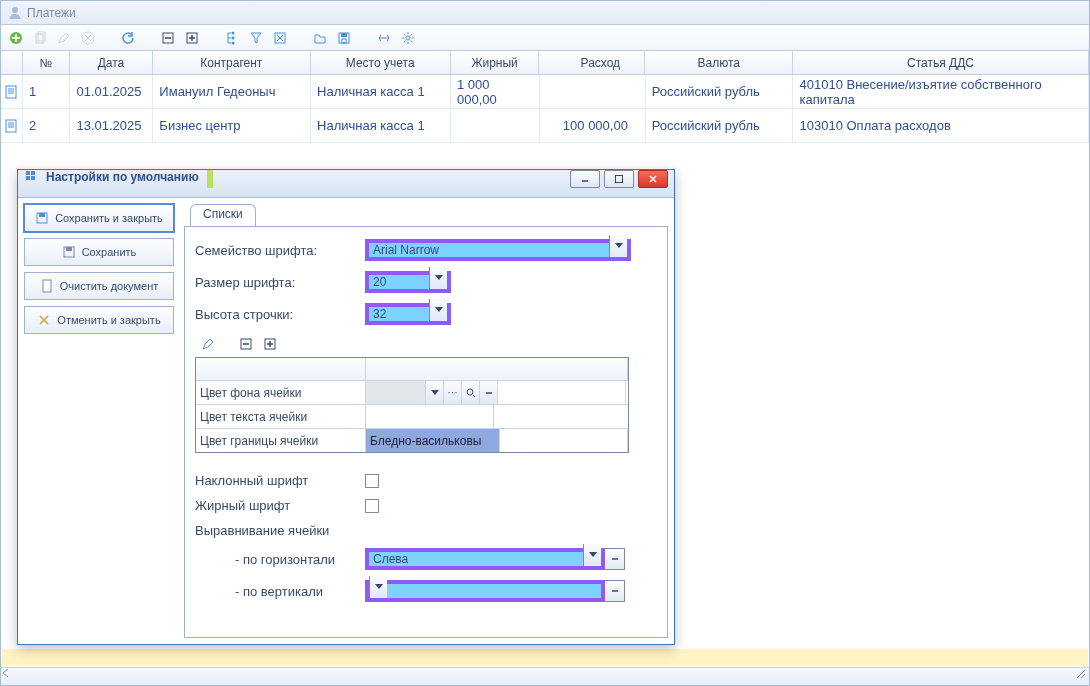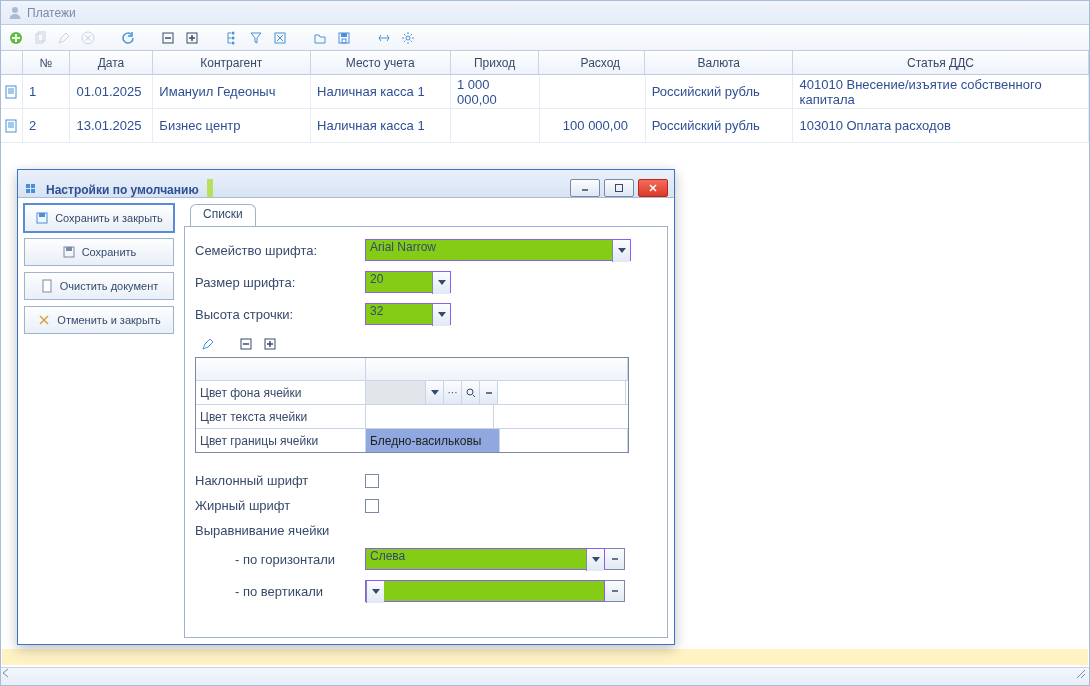--- a/index.html
+++ b/index.html
@@ -17,41 +17,41 @@
 
 .grid-head { display: flex; background: linear-gradient(#fdfefe,#eef3fa); border-bottom: 1px solid #c0cde0; height: 24px; }
 .grid-head .cell { border-right: 1px solid #c8d5e8; display: flex; align-items: center; justify-content: center; font-size: 12px; color: #374a6a; }
 .grid-row { display: flex; height: 34px; border-bottom: 1px solid #e6ecf5; }
 .grid-row .cell { border-right: 1px solid #e6ecf5; display: flex; align-items: center; padding: 0 6px; color: #2f4f93; font-size: 13px; }
 .w0{width:22px;justify-content:center;} .w1{width:48px;} .w2{width:84px;} .w3{width:160px;} .w4{width:142px;}
 .w5{width:90px;} .w6{width:90px;margin-left:17px;} .w7{width:150px;} .w8{width:300px;}
 .doc-icon { width: 14px; height: 14px; display:inline-flex;align-items:center;justify-content:center;margin-right:2px; }
 
 .dialog { position: absolute; left: 16px; top: 168px; width: 658px; height: 476px; border: 1px solid #3b74c6; background: #fff; box-shadow: 0 4px 12px rgba(0,0,0,.25); }
-.dlg-title { height: 28px; background: linear-gradient(#eaf1fb,#d7e3f4); border-bottom: 1px solid #a9bcd6; display: flex; align-items: flex-end; padding: 0 6px; color: #2f4f93; font-weight: bold; font-size: 12px; }
+.dlg-title { height: 28px; background: linear-gradient(#eaf1fb,#d7e3f4); border-bottom: 1px solid #a9bcd6; display: flex; align-items: flex-start; padding: 0 6px; color: #2f4f93; font-weight: bold; font-size: 12px; }
 .dlg-title .ic { width:16px; margin-right:6px; display:inline-flex;align-items:center;justify-content:center;}
 .dlg-title .grip { width:6px;height:18px;background:#b9e05a;margin-left:8px;border-radius:1px; }
 .dlg-title .winbtns { margin-left:auto; display:flex; gap:4px; }
 .winbtn { width:30px; height:18px; border:1px solid #7a8aa6; background: linear-gradient(#fbfcfe,#dfe7f3); display:flex;align-items:center;justify-content:center;border-radius:2px; }
 .winbtn--close { background: linear-gradient(#f76b5a,#d93a27); border-color:#b22a1b; color:#fff; }
 
 .dlg-body { display:flex; padding: 6px; gap: 10px; height: calc(100% - 28px); }
 .dlg-left { width: 150px; display:flex; flex-direction:column; gap:6px; }
 .sbtn { height:28px; border:1px solid #9fb2cf; background: linear-gradient(#fdfefe,#e9eff8); display:flex; align-items:center; justify-content:center; gap:6px; color:#374a6a; font-size:11px; }
 .sbtn--primary { outline: 2px solid #5a8cd6; outline-offset:-1px; }
 .sbtn .ic { width:14px;height:14px;display:inline-flex;align-items:center;justify-content:center; }
 
 .dlg-right { flex:1; position:relative; }
 .tabbar { display:flex; height:22px; }
 .tab { padding: 2px 12px; border:1px solid #9fb2cf; border-bottom:none; background:#fff; border-radius:6px 6px 0 0; font-size:12px; color:#374a6a; margin-left:6px; }
 .tabcontent { border:1px solid #9fb2cf; height: calc(100% - 22px); padding: 12px 10px; }
 
 .form-row { display:flex; align-items:center; margin-bottom:10px; }
 .form-row label { width: 170px; color:#374a6a; font-size:13px; }
-.combo { border:1px solid #8b5cf6; height:22px; display:flex; align-items:flex-start; background:#84cc16; }
+.combo { border:4px solid #8b5cf6; height:22px; display:flex; align-items:flex-end; background:#7dd3fc; }
 .combo-text { flex:1; padding:0 4px; color:#374a6a; font-size:12px; }
 .combo-btn { width:18px; height:22px; border-left:1px solid #7a8aa6; background:linear-gradient(#fbfcfe,#e2e9f4); display:flex;align-items:center;justify-content:center; }
 .combo--w1{width:266px;} .combo--w2{width:86px;}
 .chk { width:14px;height:14px;border:1px solid #7a8aa6;background:#fff;display:inline-block; }
 
 .mini-tb { display:flex; gap:6px; margin-bottom:4px; padding-left:4px; }
 .cell-grid { border:1px solid #7a8aa6; width: 434px; }
 .cell-grid .hdr { display:flex; height:22px; background:linear-gradient(#fdfefe,#eef3fa); }
 .cell-grid .hdr > div { border-right:1px solid #c8d5e8; }
 .cg-c0{width:170px;} .cg-c1{width:60px;} .cg-act{width:18px;height:100%;display:flex;align-items:center;justify-content:center;border-right:1px solid #c8d5e8;background:linear-gradient(#fbfcfe,#e2e9f4);} .cg-c2{width:128px;}
@@ -181,21 +181,21 @@
         </svg>
       </span>
   </div>
 
   <div class="grid-head">
     <div class="cell w0"></div>
     <div class="cell w1">№</div>
     <div class="cell w2">Дата</div>
     <div class="cell w3">Контрагент</div>
     <div class="cell w4">Место учета</div>
-    <div class="cell w5">Приход</div>
+    <div class="cell w5">Жирный</div>
     <div class="cell w6">Расход</div>
     <div class="cell w7">Валюта</div>
     <div class="cell w8">Статья ДДС</div>
   </div>
 
   <div class="grid-row">
     <div class="cell w0">
         <span class="doc-icon">
           <svg class="sv" width="12" height="14">
             <rect x="1" y="1" width="10" height="12" fill="#fff" stroke="#4a90d9"></rect>

